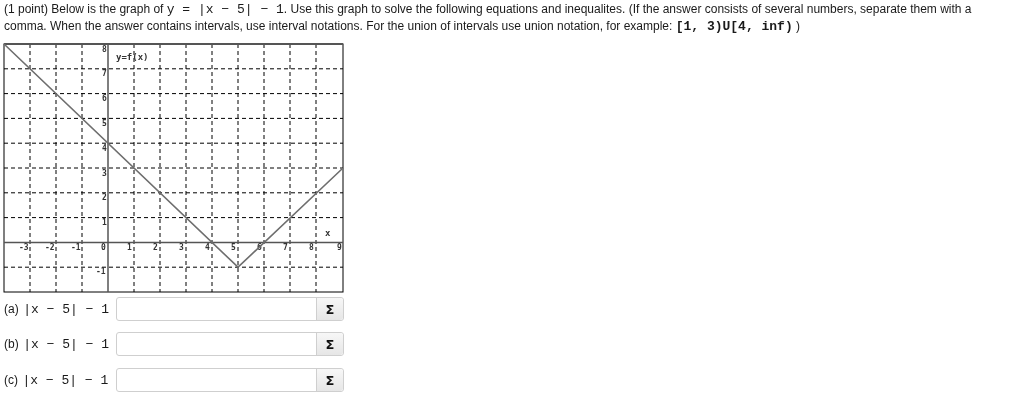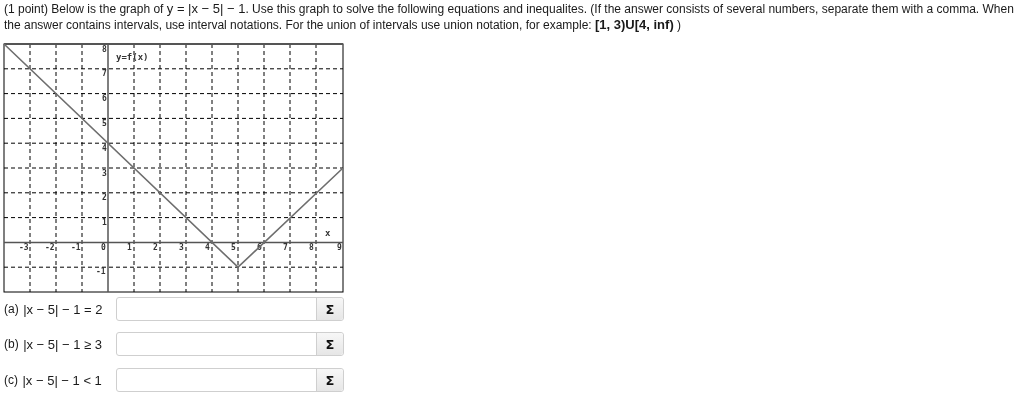--- a/index.html
+++ b/index.html
@@ -1,19 +1,19 @@
 <!DOCTYPE html>
 <html><head>
 <meta charset="utf-8">
 <style>
   html, body { margin: 0; padding: 0; background: #ffffff; }
   body { width: 1024px; height: 409px; position: relative; overflow: hidden;
          font-family: "Liberation Sans", sans-serif; color: #1a1a1a; }
   .prompt { position: absolute; left: 4px; top: 1px; width: 1010px; font-size: 12px; line-height: 16px; }
-  .math { font-family: Liberation Sans, sans-serif; font-style: normal; font-size: 13px; }
+  .math { font-family: Liberation Mono, monospace; font-style: normal; font-size: 13px; }
   .graph { position: absolute; left: 3px; top: 43px; }
   .q-row { position: absolute; left: 4px; height: 24px; display: flex; align-items: center; }
   .q-label { font-size: 12px; white-space: nowrap; }
   .answer-box { position: absolute; left: 116px; width: 228px; height: 24px; border: 1px solid #cfcfcf;
                 border-radius: 3px; background: #fff; box-sizing: border-box; }
   .answer-input { position: absolute; left: 0; top: 0; width: 200px; height: 22px; border: none; outline: none;
                   background: transparent; padding: 0 6px; font-size: 12px; font-family: "Liberation Sans", sans-serif; }
   .sigma-btn { position: absolute; right: 0; top: 0; width: 26px; height: 22px; border-left: 1px solid #cfcfcf;
                background: linear-gradient(#f7f7f7, #e6e6e6); border-radius: 0 3px 3px 0;
                display: flex; align-items: center; justify-content: center; font-weight: bold; font-size: 13px;

